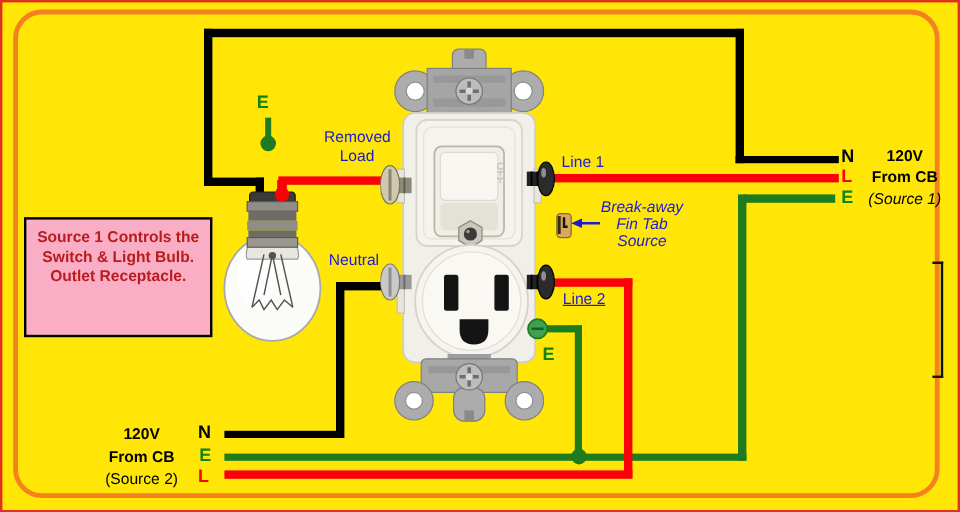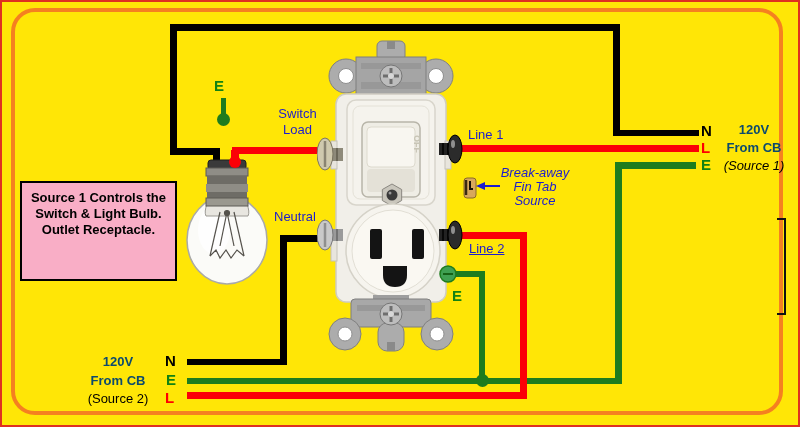--- a/index.html
+++ b/index.html
@@ -12,30 +12,30 @@
     position:absolute; left:9px; top:6px; width:772px; height:407px;
     border:4px solid #F58020; border-radius:24px; box-sizing:border-box;
   }
   .w { position:absolute; }
   .wb { background:#000000; }
   .wr { background:#FB0007; }
   .wg { background:#1E7C1E; }
   .dot { position:absolute; border-radius:50%; }
   .t { position:absolute; white-space:nowrap; line-height:1.05; }
   .blue  { color:#1C1CCE; font-size:13px; }
-  .blueb { color:#0c4a6e; font-size:13px; font-weight:bold; }
+  .blueb { color:#000000; font-size:13px; font-weight:bold; }
   .nel { font-weight:bold; font-size:15px; }
   .black-t { color:#000; }
   .red-t { color:#FF0000; }
   .green-t { color:#128212; }
   .center { text-align:center; }
   .infobox {
     position:absolute; left:18px; top:179px; width:157px; height:100px;
     background:#F9AEC6; border:2px solid #000; box-sizing:border-box;
-    font-weight:bold; font-size:13px; color:#000000; text-align:center;
+    font-weight:bold; font-size:13px; color:#b91c1c; text-align:center;
     padding-top:7px; line-height:16px;
   }
   .infobox .gap { margin-top:14px; }
   .bracket {
     position:absolute; left:775px; top:216px; width:9px; height:97px;
     border-top:2px solid #111; border-right:2px solid #111; border-bottom:2px solid #111;
     box-sizing:border-box;
   }
   svg { position:absolute; }
 </style>
@@ -199,21 +199,21 @@
     <rect x="3" y="1" width="12" height="20" rx="3" fill="#D8A85C" stroke="#8A6A28"></rect>
     <path d="M5,3 L5,18" stroke="#3A2A10" stroke-width="2.5"></path>
     <path d="M9,4 L9,12 L12,12" stroke="#1A1208" stroke-width="2" fill="none"></path>
   </svg>
   <svg style="left:473px; top:178px;" width="27" height="12" viewBox="0 0 27 12">
     <line x1="25" y1="6" x2="8" y2="6" stroke="#1C1CCE" stroke-width="2"></line>
     <polygon points="1,6 10,2 10,10" fill="#1C1CCE"></polygon>
   </svg>
 
   <div class="t blue center" style="left:268px; top:104px; width:55px; line-height:16px;">
-    <div>Switch</div>
+    <div>Removed</div>
     <div>Load</div>
   </div>
 
   <div class="t blue" style="left:466px; top:126px;">Line 1</div>
 
   <div class="t blue center" style="left:492px; top:164px; width:82px; line-height:14px;font-style:italic;">
     <div>Break-away</div>
     <div>Fin Tab</div>
     <div>Source</div>
   </div>

